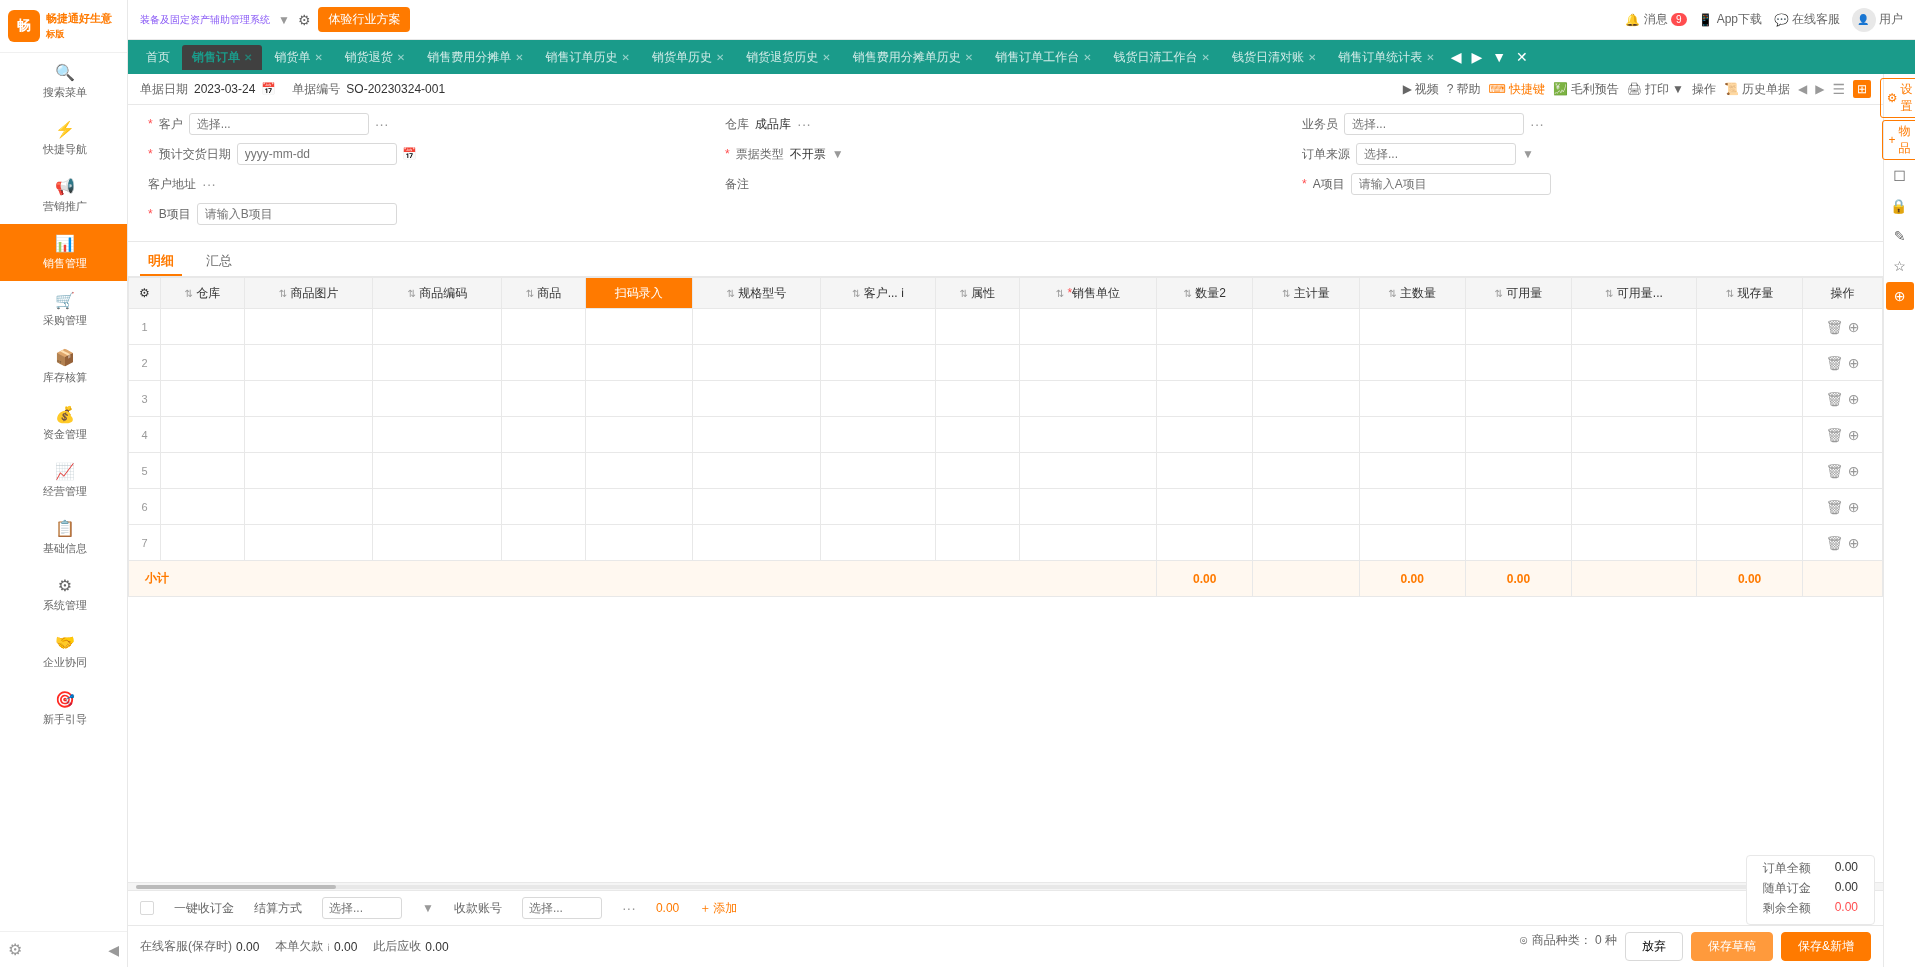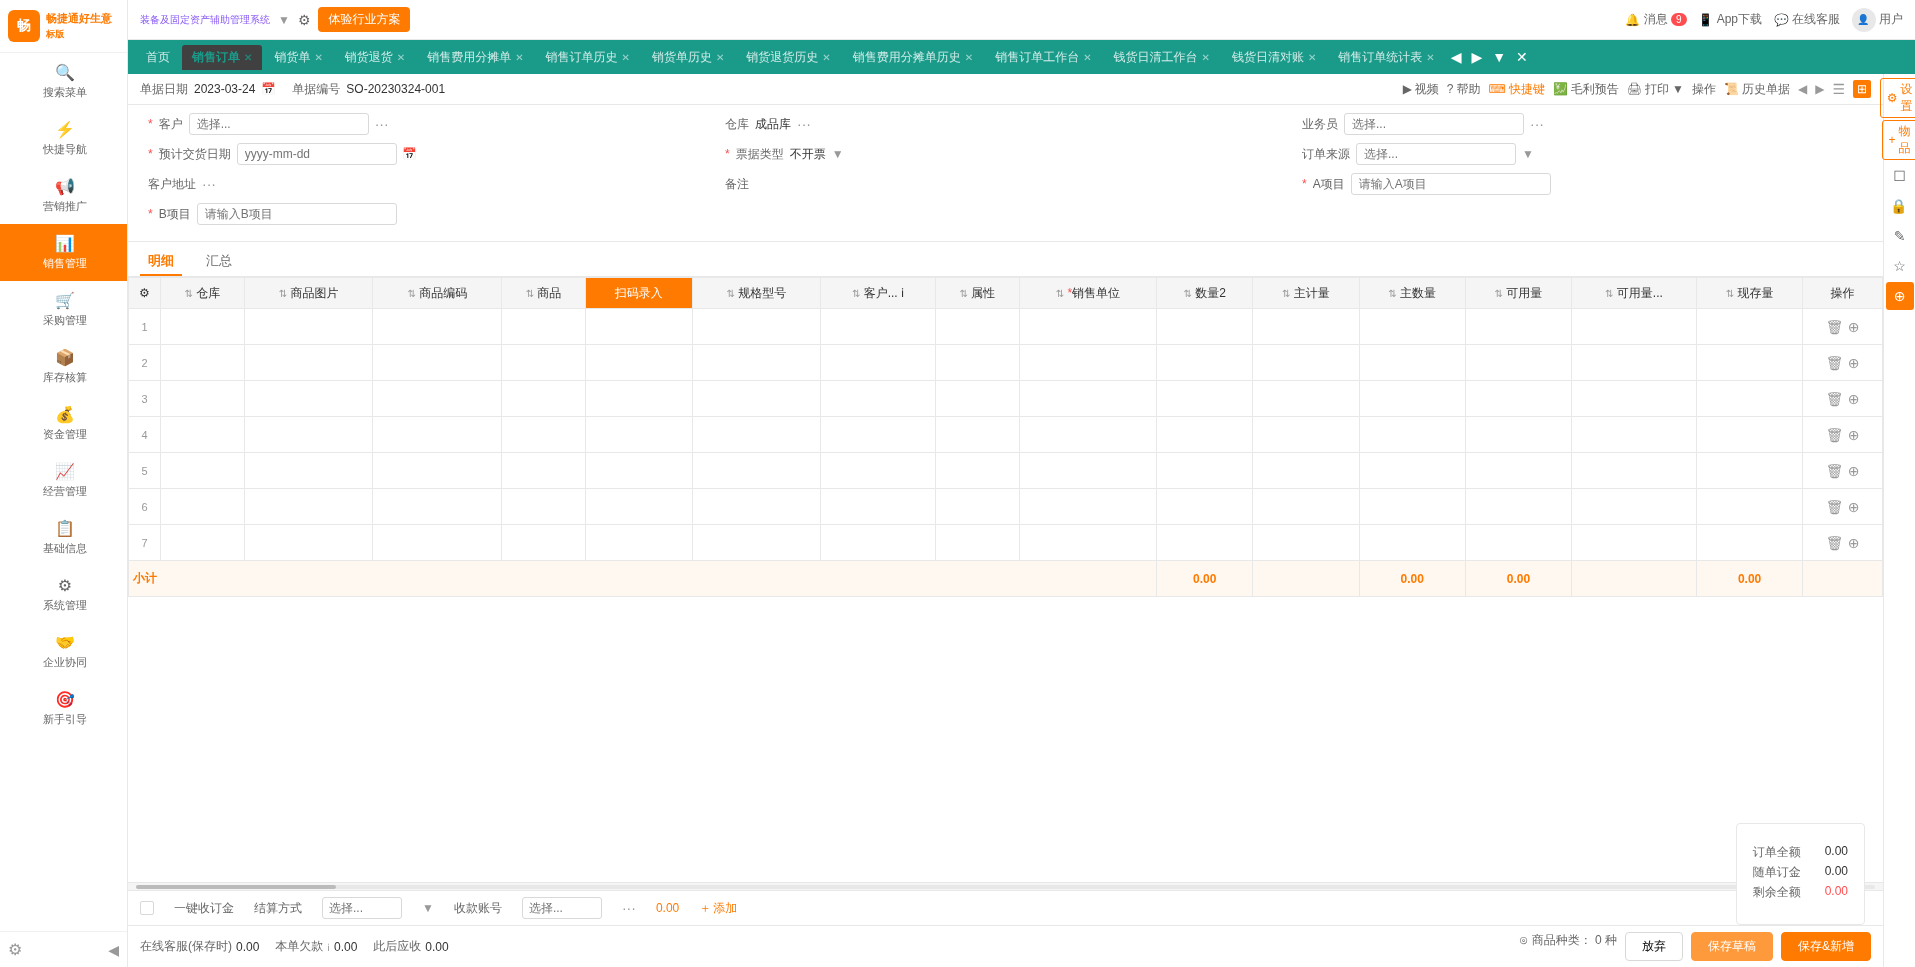--- a/index.html
+++ b/index.html
@@ -96,21 +96,21 @@
     .status-left { display: flex; align-items: center; gap: 16px; }
     .status-item { display: flex; align-items: center; gap: 4px; font-size: 12px; color: #666; }
     .status-value { color: #333; }
     .status-right { display: flex; align-items: flex-start; gap: 8px; }
     .action-btn { padding: 5px 16px; border-radius: 4px; border: 1px solid #d9d9d9; cursor: pointer; font-size: 12px; background: white; }
     .action-btn.primary { background: #ff9a3c; color: white; border-color: #ff9a3c; }
     .action-btn.success { background: #ff7a00; color: white; border-color: #ff7a00; }
     .goods-count { font-size: 12px; color: #666; }
 
     
-    .order-summary { position: absolute; bottom: 42px; right: 50px; background: white; padding: 20px 16px; border: 1px solid #e8e8e8; border-radius: 4px; }
+    .order-summary { position: absolute; bottom: 42px; right: 40px; background: white; padding: 4px 16px; border: 1px solid #e8e8e8; border-radius: 4px; }
     .summary-row { display: flex; justify-content: space-between; gap: 24px; font-size: 12px; margin-bottom: 3px; }
     .summary-label { color: #666; }
     .summary-value { color: #333; }
     .summary-value.highlight { color: #ff4d4f; }
 
     .checkbox-custom { width: 14px; height: 14px; border: 1px solid #d9d9d9; border-radius: 2px; display: inline-block; cursor: pointer; }
     .sort-icon { font-size: 10px; color: #999; }
 
     .table-action { display: flex; gap: 4px; justify-content: center; }
     .table-action-btn { color: #999; cursor: pointer; font-size: 14px; }
@@ -582,21 +582,21 @@
                     <td></td>
                   <td>
                       <div class="table-action">
                         <span class="table-action-btn">🗑</span>
                         <span class="table-action-btn">⊕</span>
                       </div>
                     </td>
                 </tr>
 
                 <tr class="subtotal-row">
-                  <td colspan="10" style="text-align:left;padding-left:4px;"><span class="subtotal-label">小计</span></td>
+                  <td colspan="10" style="text-align:left;padding-left:16px;"><span class="subtotal-label">小计</span></td>
                   <td><span class="subtotal-value">0.00</span></td>
                   <td></td>
                   <td><span class="subtotal-value">0.00</span></td>
                   <td><span class="subtotal-value">0.00</span></td>
                   <td></td>
                   <td><span class="subtotal-value">0.00</span></td>
                   <td></td>
                 </tr>
               </tbody>
             </table>

